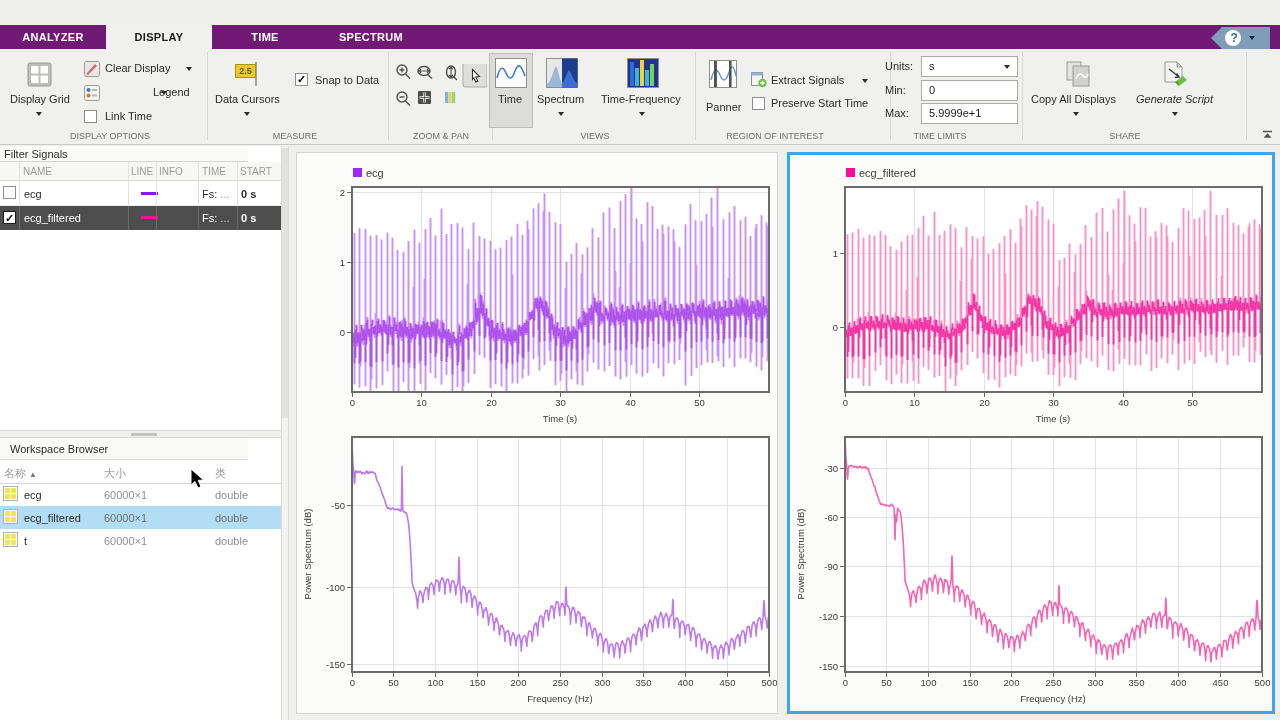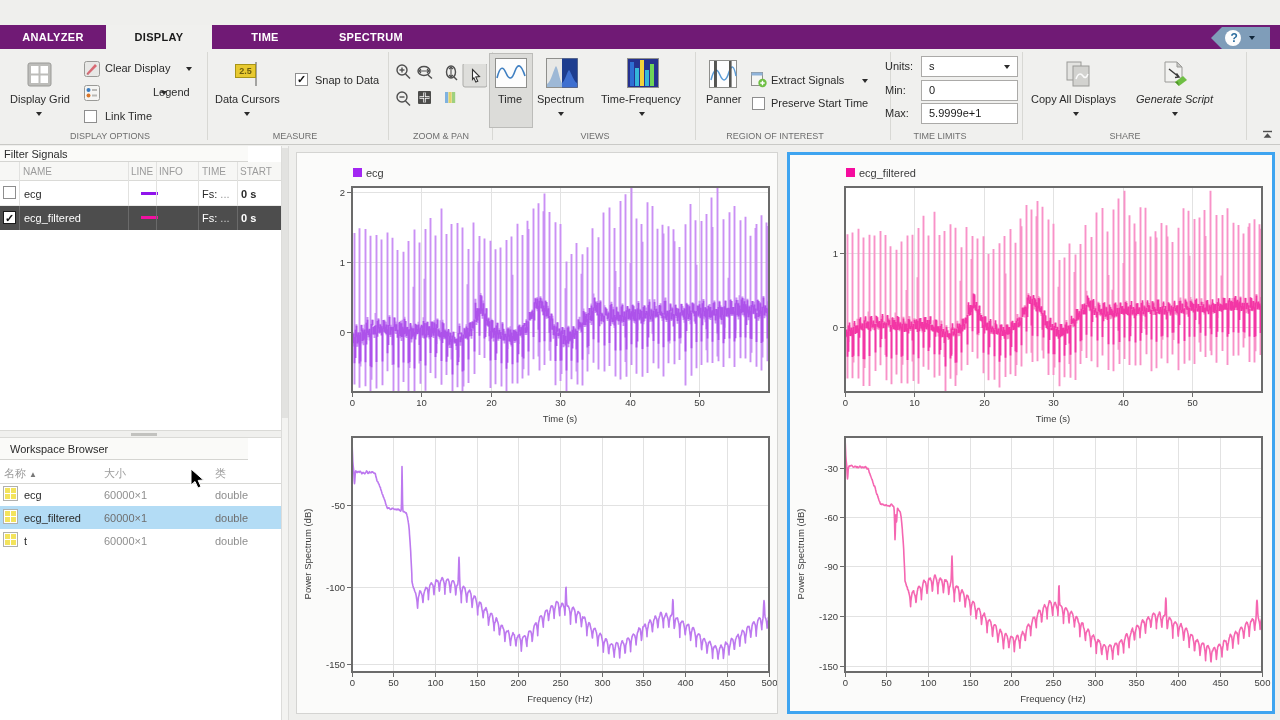--- a/index.html
+++ b/index.html
@@ -164,21 +164,21 @@
     <div class="sec-label" style="left:540px;width:110px;">VIEWS</div>
     <div class="vsep" style="left:695px;"></div>
 
     <svg class="abs" style="left:709px;top:11px" width="28" height="28" viewBox="0 0 28 28">
       <rect x="0.5" y="0.5" width="27" height="27" fill="#fdfdfd" stroke="#8f8f8c"></rect>
       <path d="M2 20 C5 8, 8 8, 11 15 C14 22, 17 22, 20 12 C23 4, 25 6, 27 16" fill="none" stroke="#5b9bd5" stroke-width="1.5"></path>
       <rect x="5" y="1" width="2.6" height="26" fill="#55555"></rect>
       <rect x="5" y="1" width="2.6" height="26" fill="#555552"></rect>
       <rect x="20" y="1" width="2.6" height="26" fill="#555552"></rect>
     </svg>
-    <div class="tb-text" style="left:706px;top:44px;">Panner</div>
+    <div class="tb-text" style="left:706px;top:52px;">Panner</div>
     <svg class="abs" style="left:751px;top:23px" width="16" height="16" viewBox="0 0 16 16">
       <rect x="0.5" y="0.5" width="11" height="13" fill="#f5f5f3" stroke="#8f8f8c"></rect>
       <rect x="0.5" y="0.5" width="11" height="3" fill="#8fb3d9"></rect>
       <circle cx="11.5" cy="11" r="4.2" fill="#6fbf44"></circle>
       <path d="M11.5 8.8 v4.4 M9.3 11 h4.4" stroke="#fff" stroke-width="1.4"></path>
     </svg>
     <div class="tb-text" style="left:771px;top:25px;">Extract Signals</div>
     <div class="arrow-down" style="left:862px;top:30px;"></div>
     <div class="cbx" style="left:752px;top:48px;"></div>
     <div class="tb-text" style="left:771px;top:48px;">Preserve Start Time</div>

